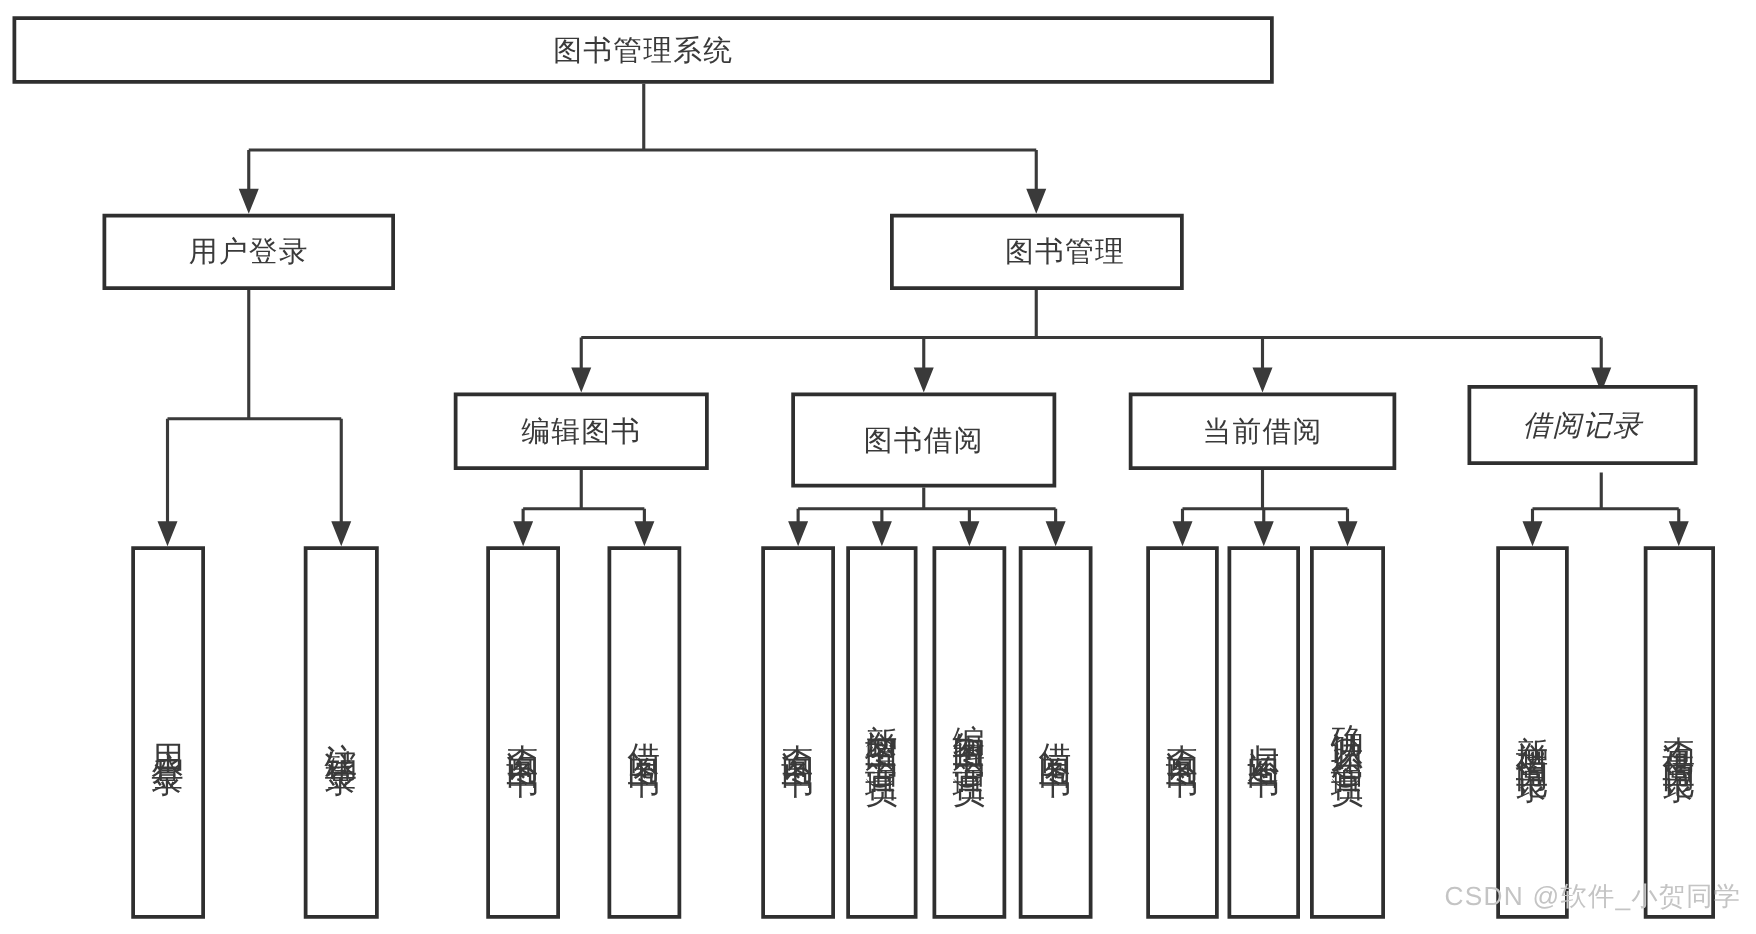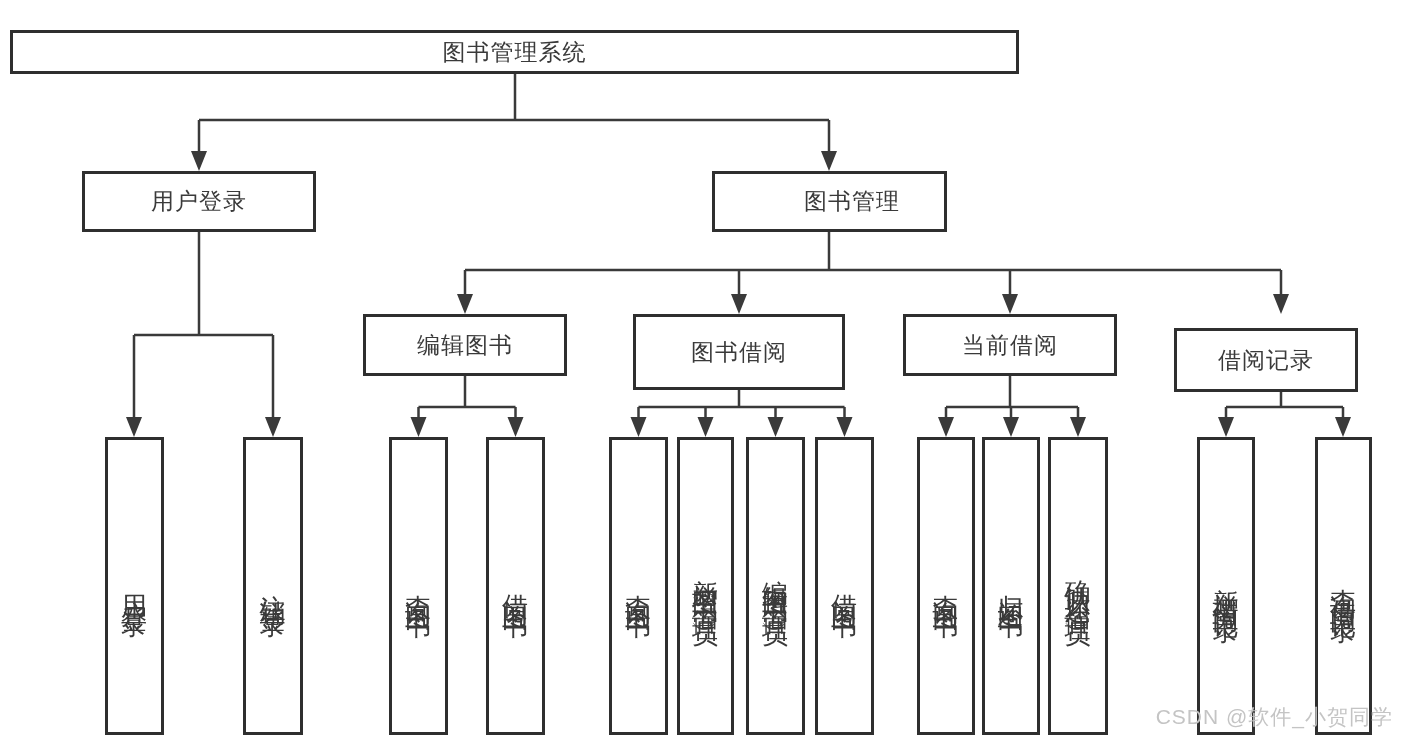--- a/index.html
+++ b/index.html
@@ -40,29 +40,29 @@
     position: absolute;
     right: 12px;
     bottom: 16px;
     font-size: 21px;
     color: #c4c4c4;
     letter-spacing: 1px;
     white-space: nowrap;
   }
 
   
-  #root-box   { left: 10px;  top: 30px;  width: 1009px; height: 44px; }
+  #root-box   { left: 10px;  top: 13px;  width: 1009px; height: 54px; }
 
   #l2-login   { left: 82px;  top: 171px; width: 234px; height: 61px; }
   #l2-mgmt    { left: 712px; top: 171px; width: 235px; height: 61px; padding-left: 45px; }
 
   #l3-newbook { left: 363px;  top: 314px; width: 204px; height: 62px; }
   #l3-borrow  { left: 633px;  top: 314px; width: 212px; height: 76px; }
   #l3-current { left: 903px;  top: 314px; width: 214px; height: 62px; font-family: Liberation Serif, serif; }
-  #l3-records { left: 1174px; top: 328px; width: 184px; height: 64px; }
+  #l3-records { left: 1174px; top: 308px; width: 184px; height: 64px; font-style: italic; }
 
   .leaf { top: 437px; height: 298px; }
   #lf-1  { left: 105px;  width: 59px; }
   #lf-2  { left: 243px;  width: 60px; }
   #lf-3  { left: 389px;  width: 59px; }
   #lf-4  { left: 486px;  width: 59px; }
   #lf-5  { left: 609px;  width: 59px; }
   #lf-6  { left: 677px;  width: 57px; }
   #lf-7  { left: 746px;  width: 59px; }
   #lf-8  { left: 815px;  width: 59px; }

